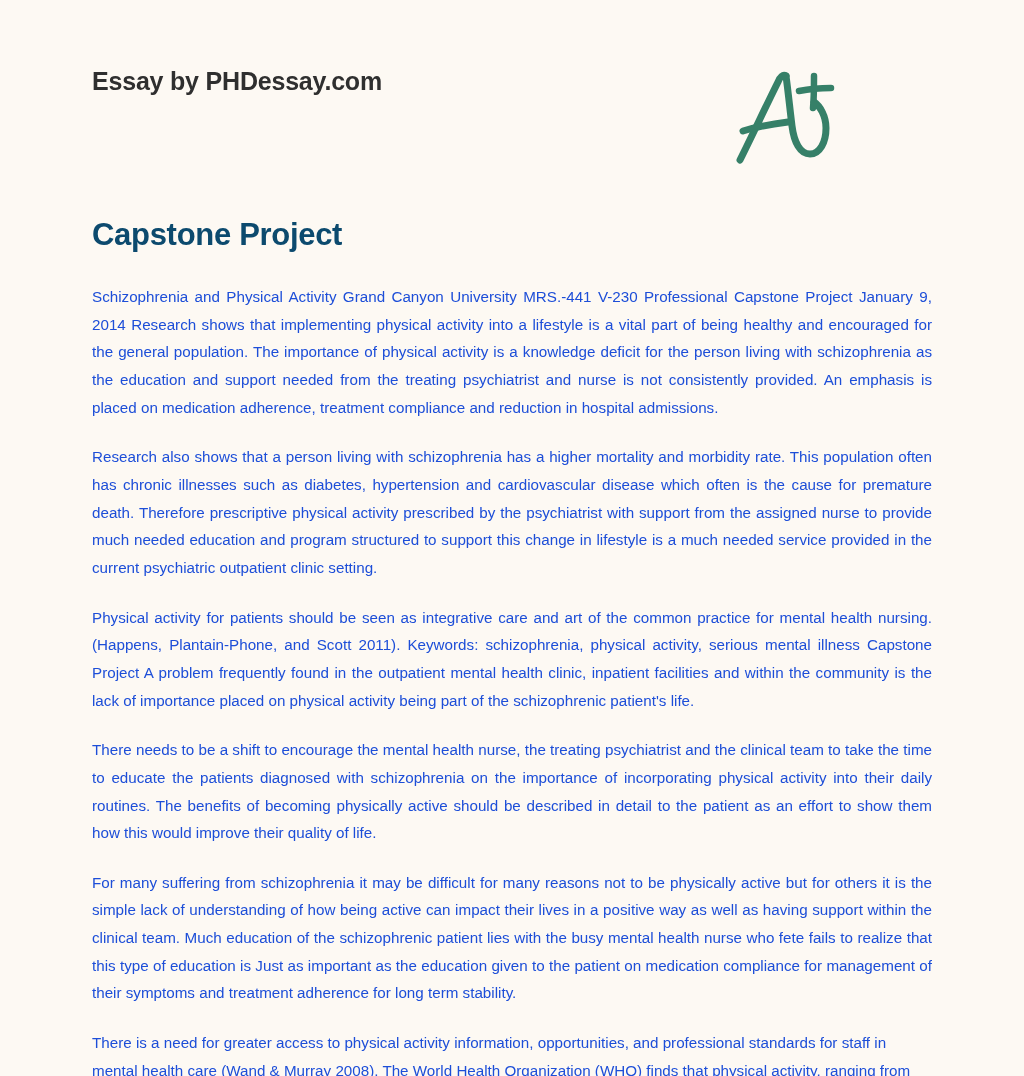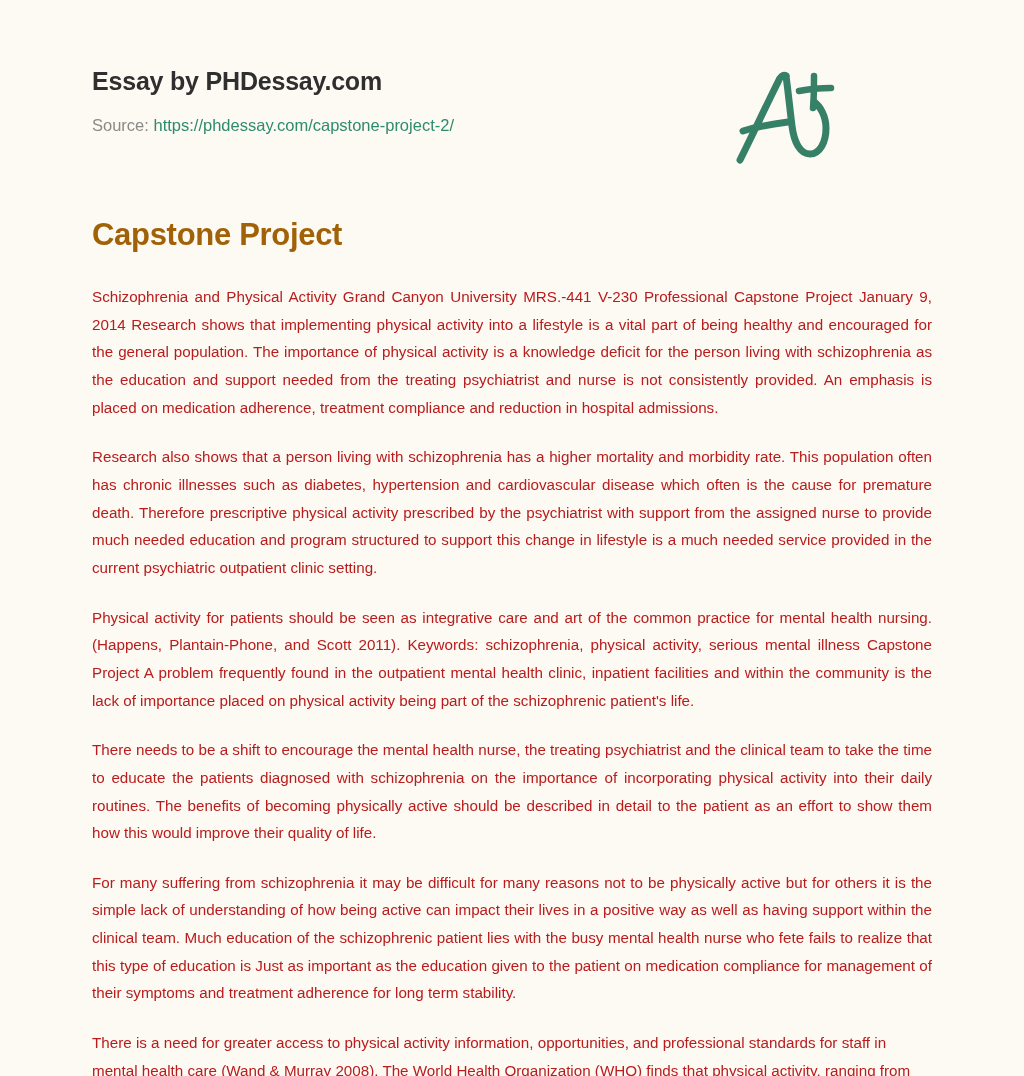--- a/index.html
+++ b/index.html
@@ -69,58 +69,54 @@
   }
 
   
   .doc-title {
     position: absolute;
     top: 216px;
     left: 92px;
     font-size: 31px;
     font-weight: 700;
     letter-spacing: -0.3px;
-    color: #a16207;
+    color: #0c4a6e;
     line-height: 1.25;
     margin: 0;
   }
 
   
   .body-copy {
     position: absolute;
     top: 283px;
     left: 92px;
     width: 840px;
     bottom: 0;
     overflow: hidden;
   }
   .body-copy p {
     margin: 0 0 22px 0;
     font-size: 15.2px;
     line-height: 1.82;
-    color: #b91c1c;
+    color: #1d4ed8;
     text-align: justify;
     text-justify: inter-word;
     hyphens: none;
   }
   .body-copy p:last-child {
     text-align: left;
   }
 </style>
 </head>
 <body>
 
 <div class="page">
 
   <div class="header">
     <h2 class="brand-line">Essay by PHDessay.com</h2>
-    <div class="source-line">
-      <span class="source-label">Source:</span>
-      <a class="source-url" href="#">https://phdessay.com/capstone-project-2/</a>
-    </div>
   </div>
 
   <div class="logo">
     <svg viewBox="0 0 110 105" xmlns="http://www.w3.org/2000/svg" fill="none" stroke="#368068" stroke-linecap="round" stroke-linejoin="round">
 
       <path d="M10 98 C 22 74, 36 44, 48 20 C 50 15, 53 12, 56 14" stroke-width="7"></path>
 
       <path d="M56 14 C 58 28, 60 48, 62 64 C 64 80, 70 92, 80 92 C 90 92, 96 80, 96 66 C 96 54, 90 44, 84 40" stroke-width="7"></path>
 
       <path d="M13 69 C 26 65, 42 62, 58 60" stroke-width="7"></path>

